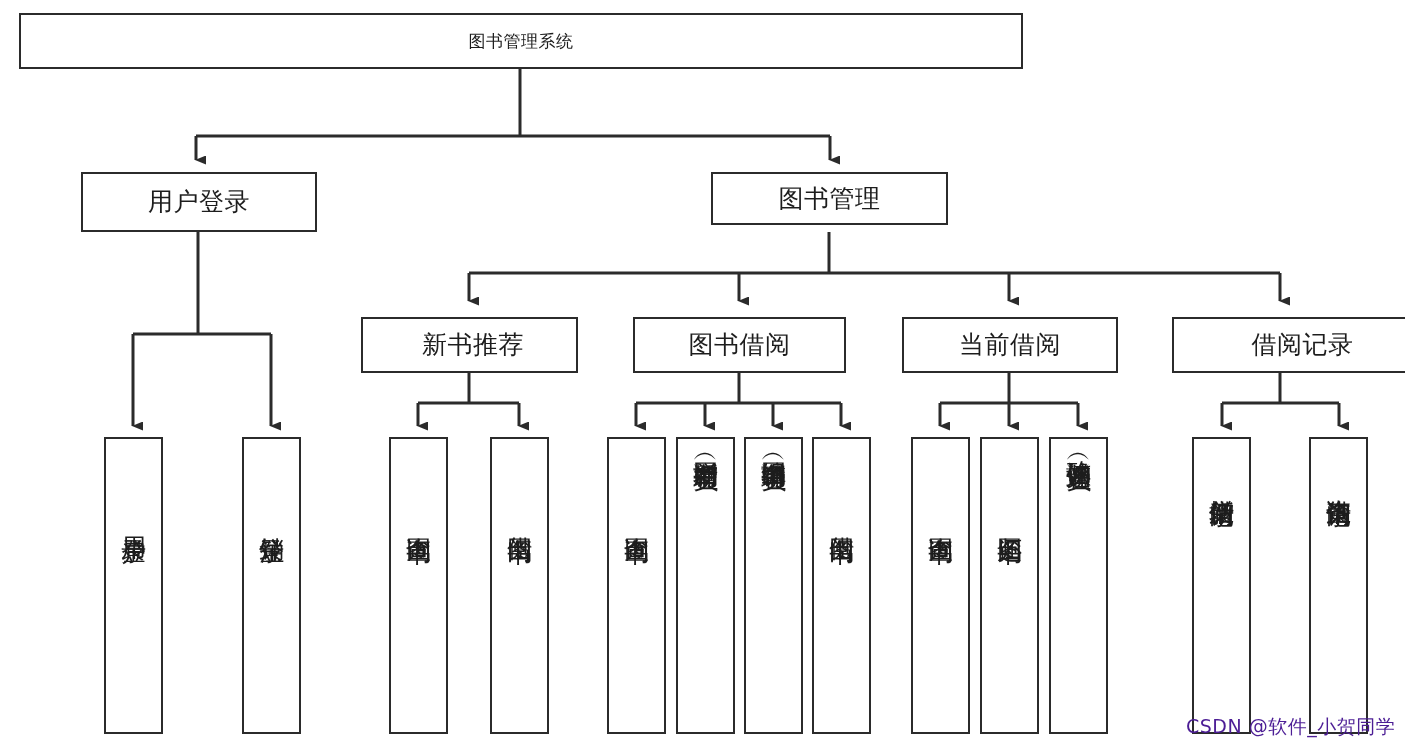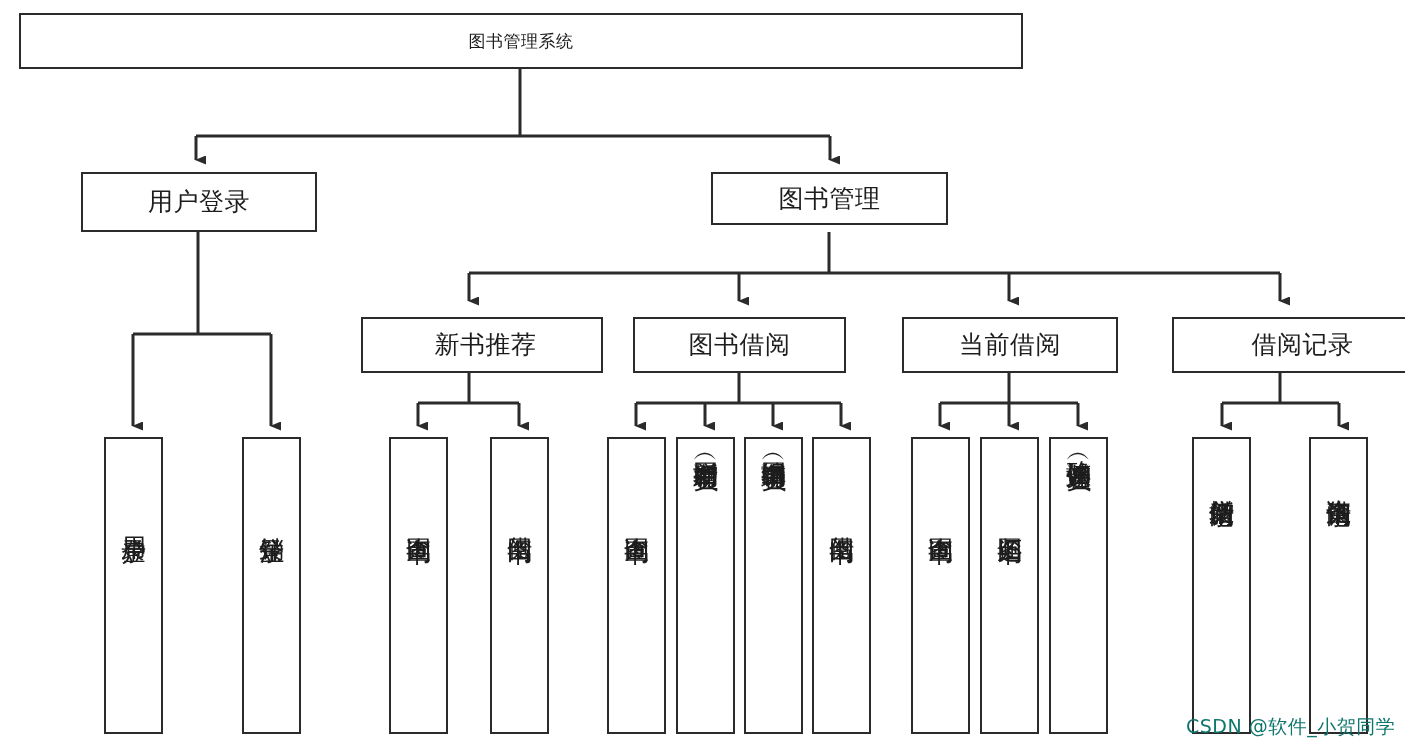--- a/index.html
+++ b/index.html
@@ -60,21 +60,21 @@
     display: block;
   }
   .vlabel-tall {
     padding-top: 0px;
   }
   .watermark {
     position: absolute;
     left: 1186px;
     top: 714px;
     font-size: 19px;
-    color: #0f766e;
+    color: #4c1d95;
     white-space: nowrap;
     letter-spacing: 0.5px;
     font-family: "DejaVu Sans", "Liberation Sans", sans-serif;
   }
 </style>
 </head>
 <body>
 
 <div id="diagram-root">
 
@@ -133,21 +133,21 @@
   </div>
 
   <div class="node node-h" style="left:81px; top:172px; width:236px; height:60px;">
     <span>用户登录</span>
   </div>
 
   <div class="node node-h" style="left:711px; top:172px; width:237px; height:53px;">
     <span>图书管理</span>
   </div>
 
-  <div class="node node-h" style="left:361px; top:317px; width:242px; height:56px;padding-left:7px;">
+  <div class="node node-h" style="left:361px; top:317px; width:217px; height:56px;padding-left:7px;">
     <span>新书推荐</span>
   </div>
 
   <div class="node node-h" style="left:633px; top:317px; width:213px; height:56px;">
     <span>图书借阅</span>
   </div>
 
   <div class="node node-h" style="left:902px; top:317px; width:216px; height:56px;">
     <span>当前借阅</span>
   </div>

